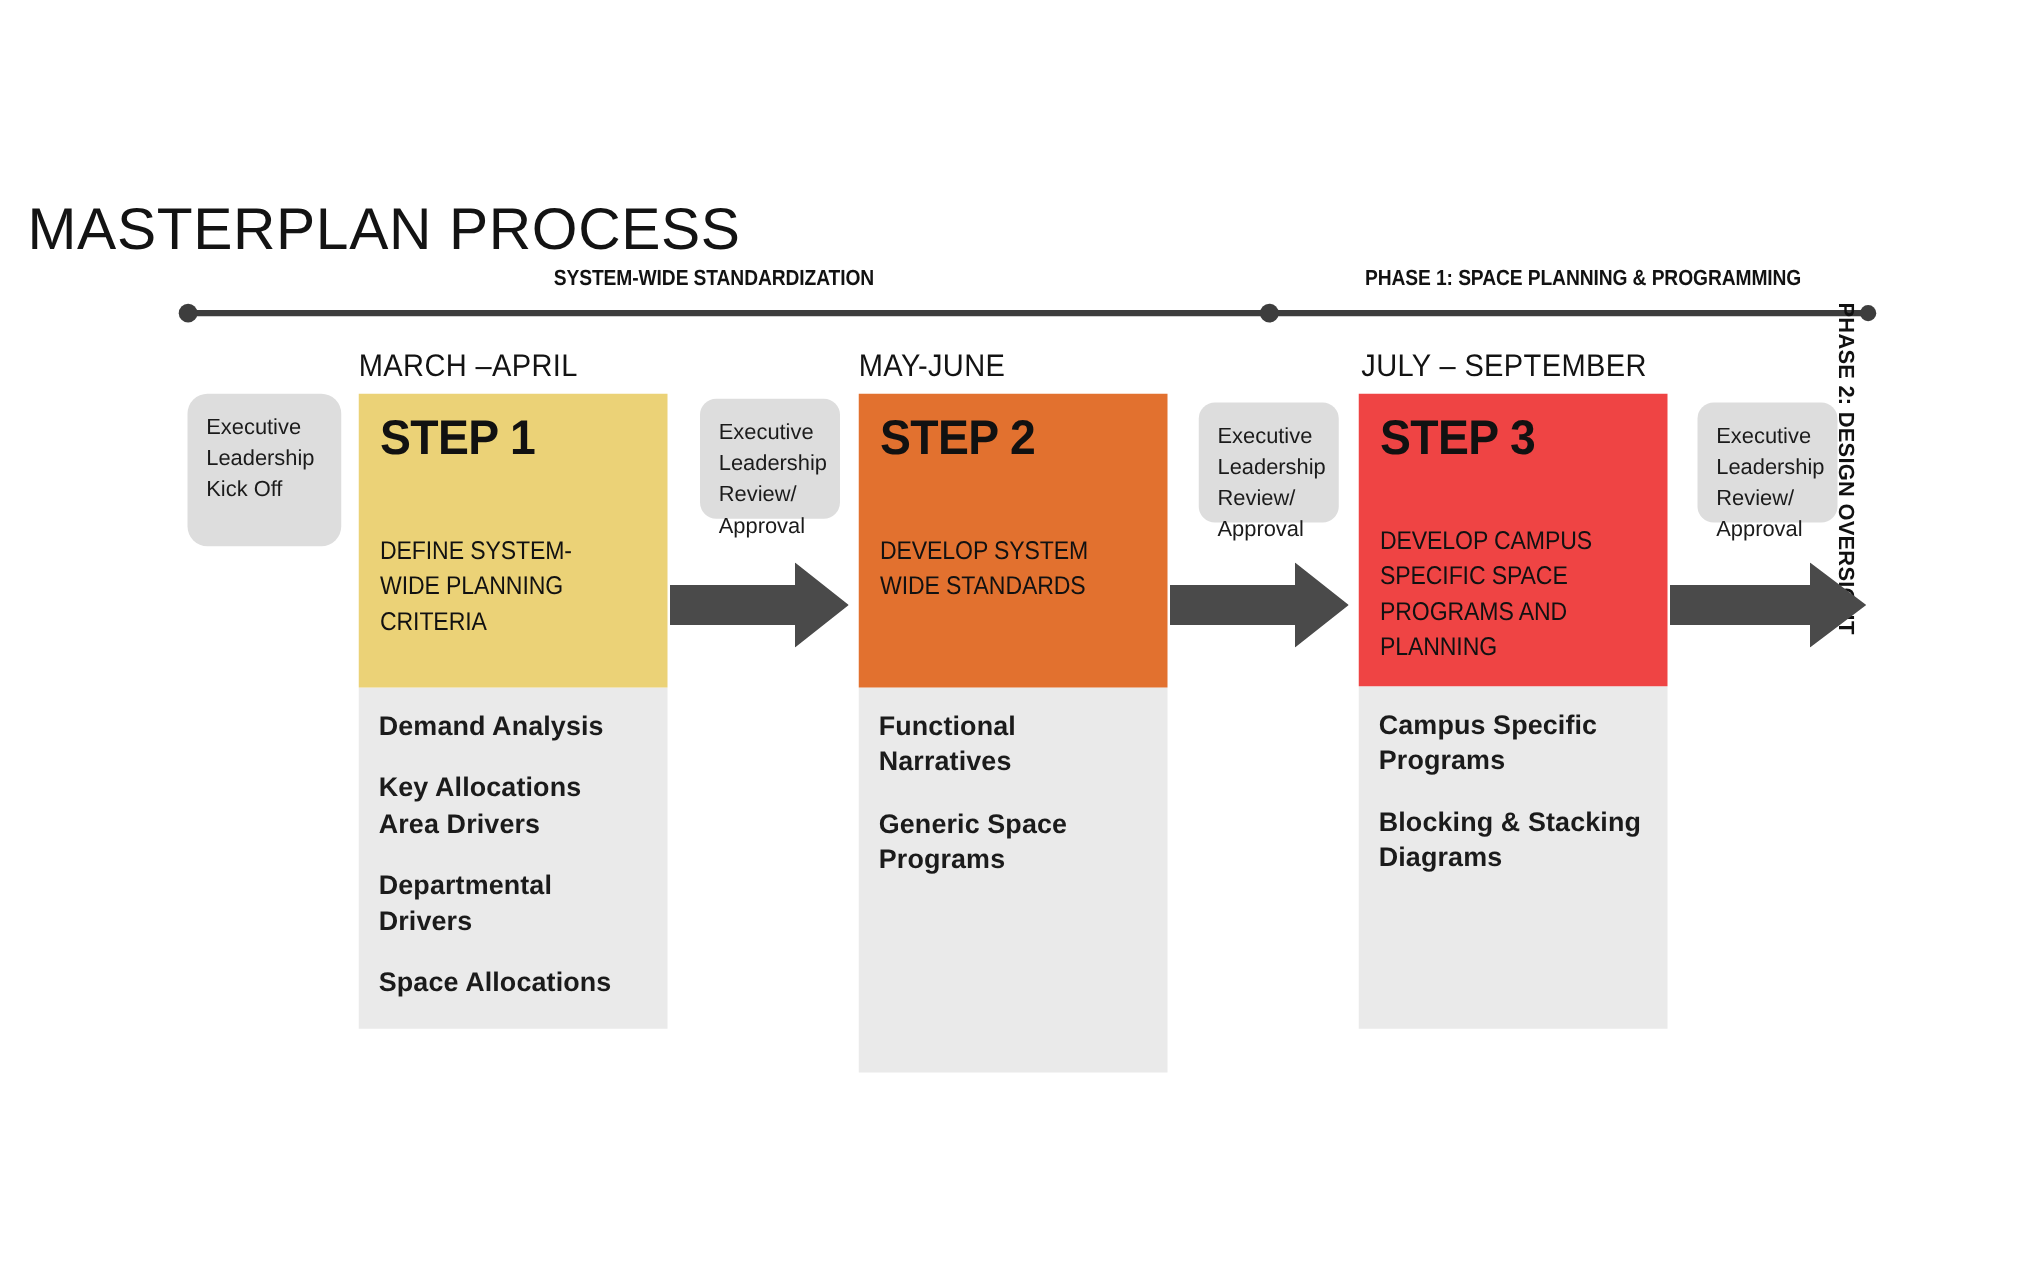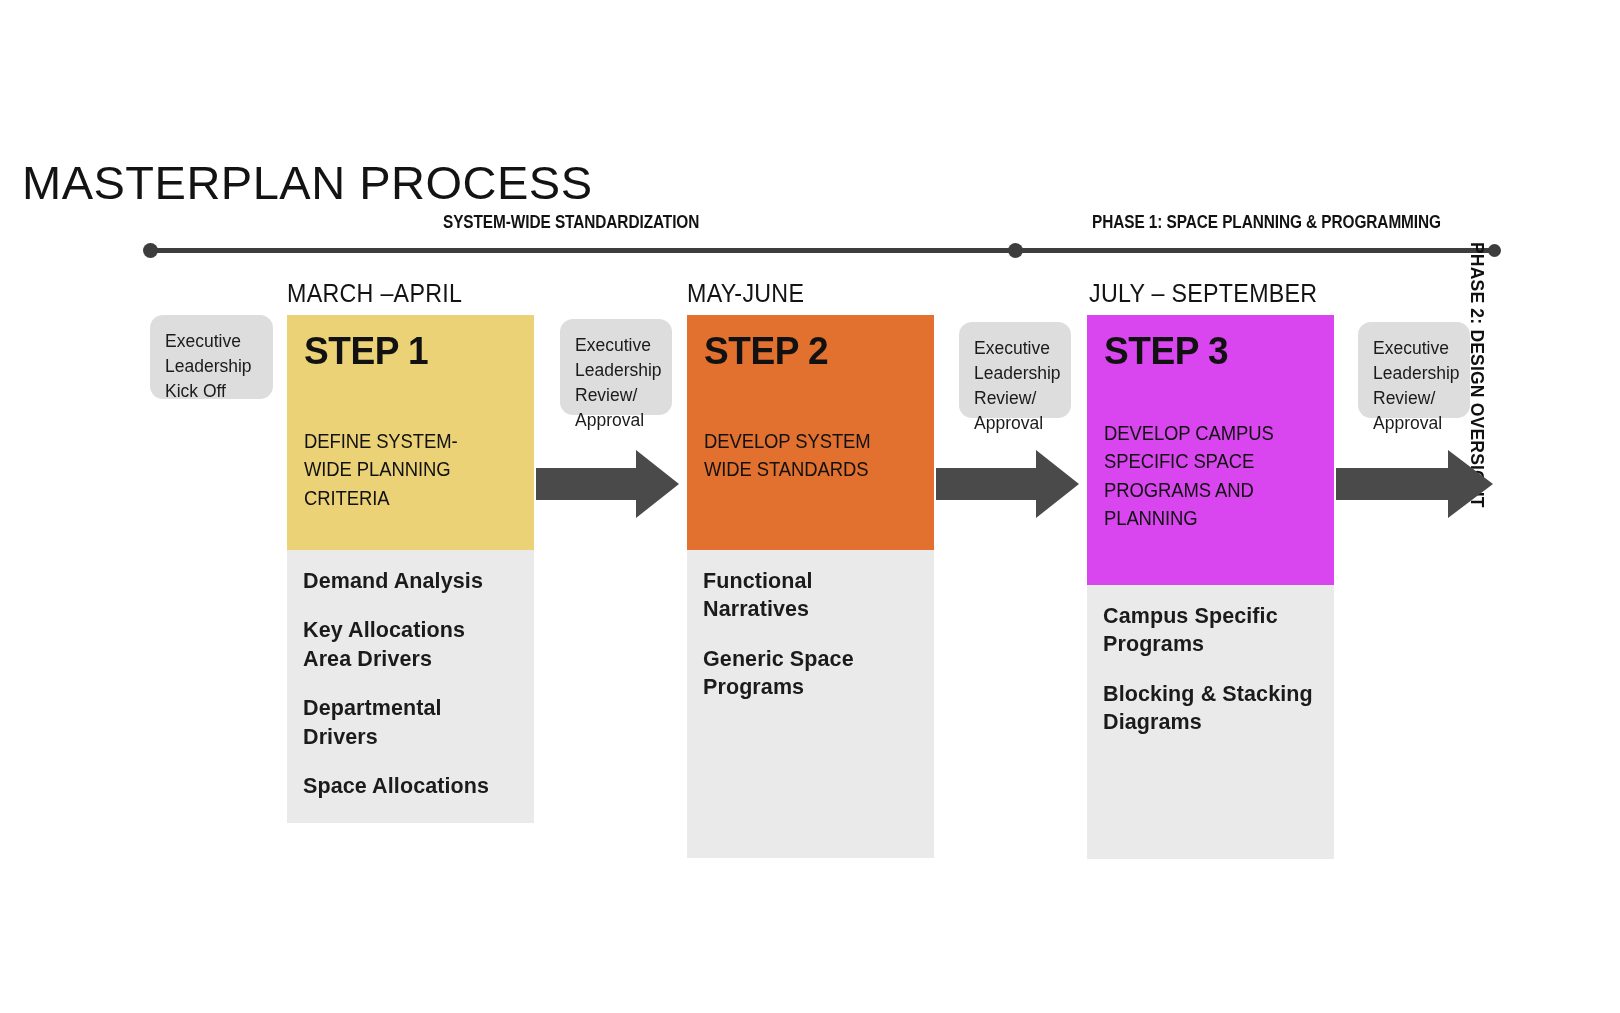--- a/index.html
+++ b/index.html
@@ -91,21 +91,21 @@
   .col2 { left: 687px; }
   .col3 { left: 1087px; }
 
   .step-head {
     box-sizing: border-box;
     padding: 16px 17px 14px 17px;
     position: relative;
   }
   .col1 .step-head { height: 235px; background: #ebd277; }
   .col2 .step-head { height: 235px; background: #e2712f; }
-  .col3 .step-head { height: 270px; background: #d946ef; }
+  .col3 .step-head { height: 234px; background: #ef4444; }
 
   .step-number {
     font-size: 39px;
     font-weight: 700;
     letter-spacing: -0.5px;
     color: #111111;
     line-height: 1;
     margin: 0;
     font-family: "Liberation Sans", sans-serif;
     transform: scaleX(0.95);
@@ -153,21 +153,21 @@
     position: absolute;
     background: #dddddd;
     border-radius: 13px;
     box-sizing: border-box;
     font-size: 17.5px;
     line-height: 1.42;
     color: #1b1b1b;
     padding: 14px 15px 12px 15px;
     font-family: "Liberation Sans", sans-serif;
   }
-  .badge-0 { left: 150px;  top: 315px; width: 123px; height: 84px; }
+  .badge-0 { left: 150px;  top: 315px; width: 123px; height: 122px; border-radius: 16px; }
   .badge-1 { left: 560px;  top: 319px; width: 112px; height: 96px; }
   .badge-2 { left: 959px;  top: 322px; width: 112px; height: 96px; }
   .badge-3 { left: 1358px; top: 322px; width: 112px; height: 96px; }
 
   
   .arrow {
     position: absolute;
     height: 68px;
   }
   .arrow svg { display: block; width: 100%; height: 100%; }

